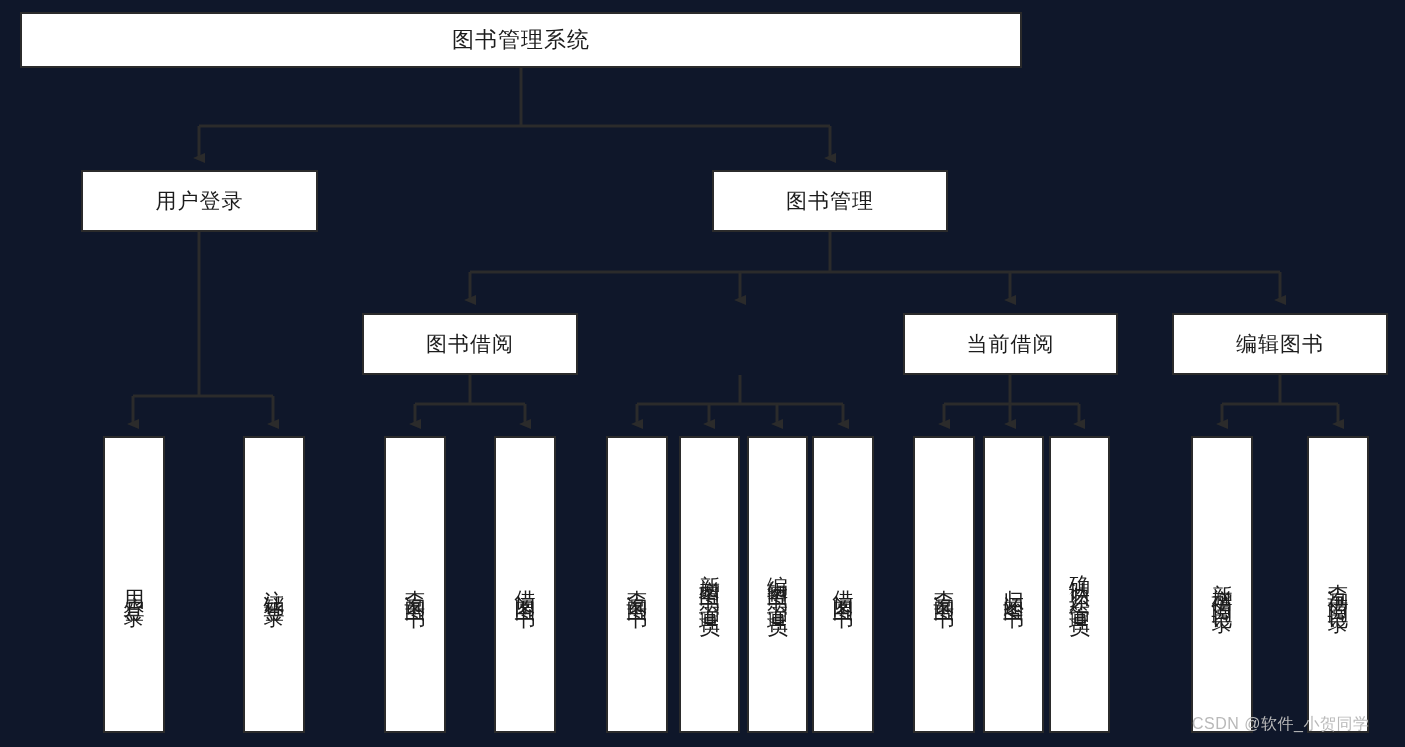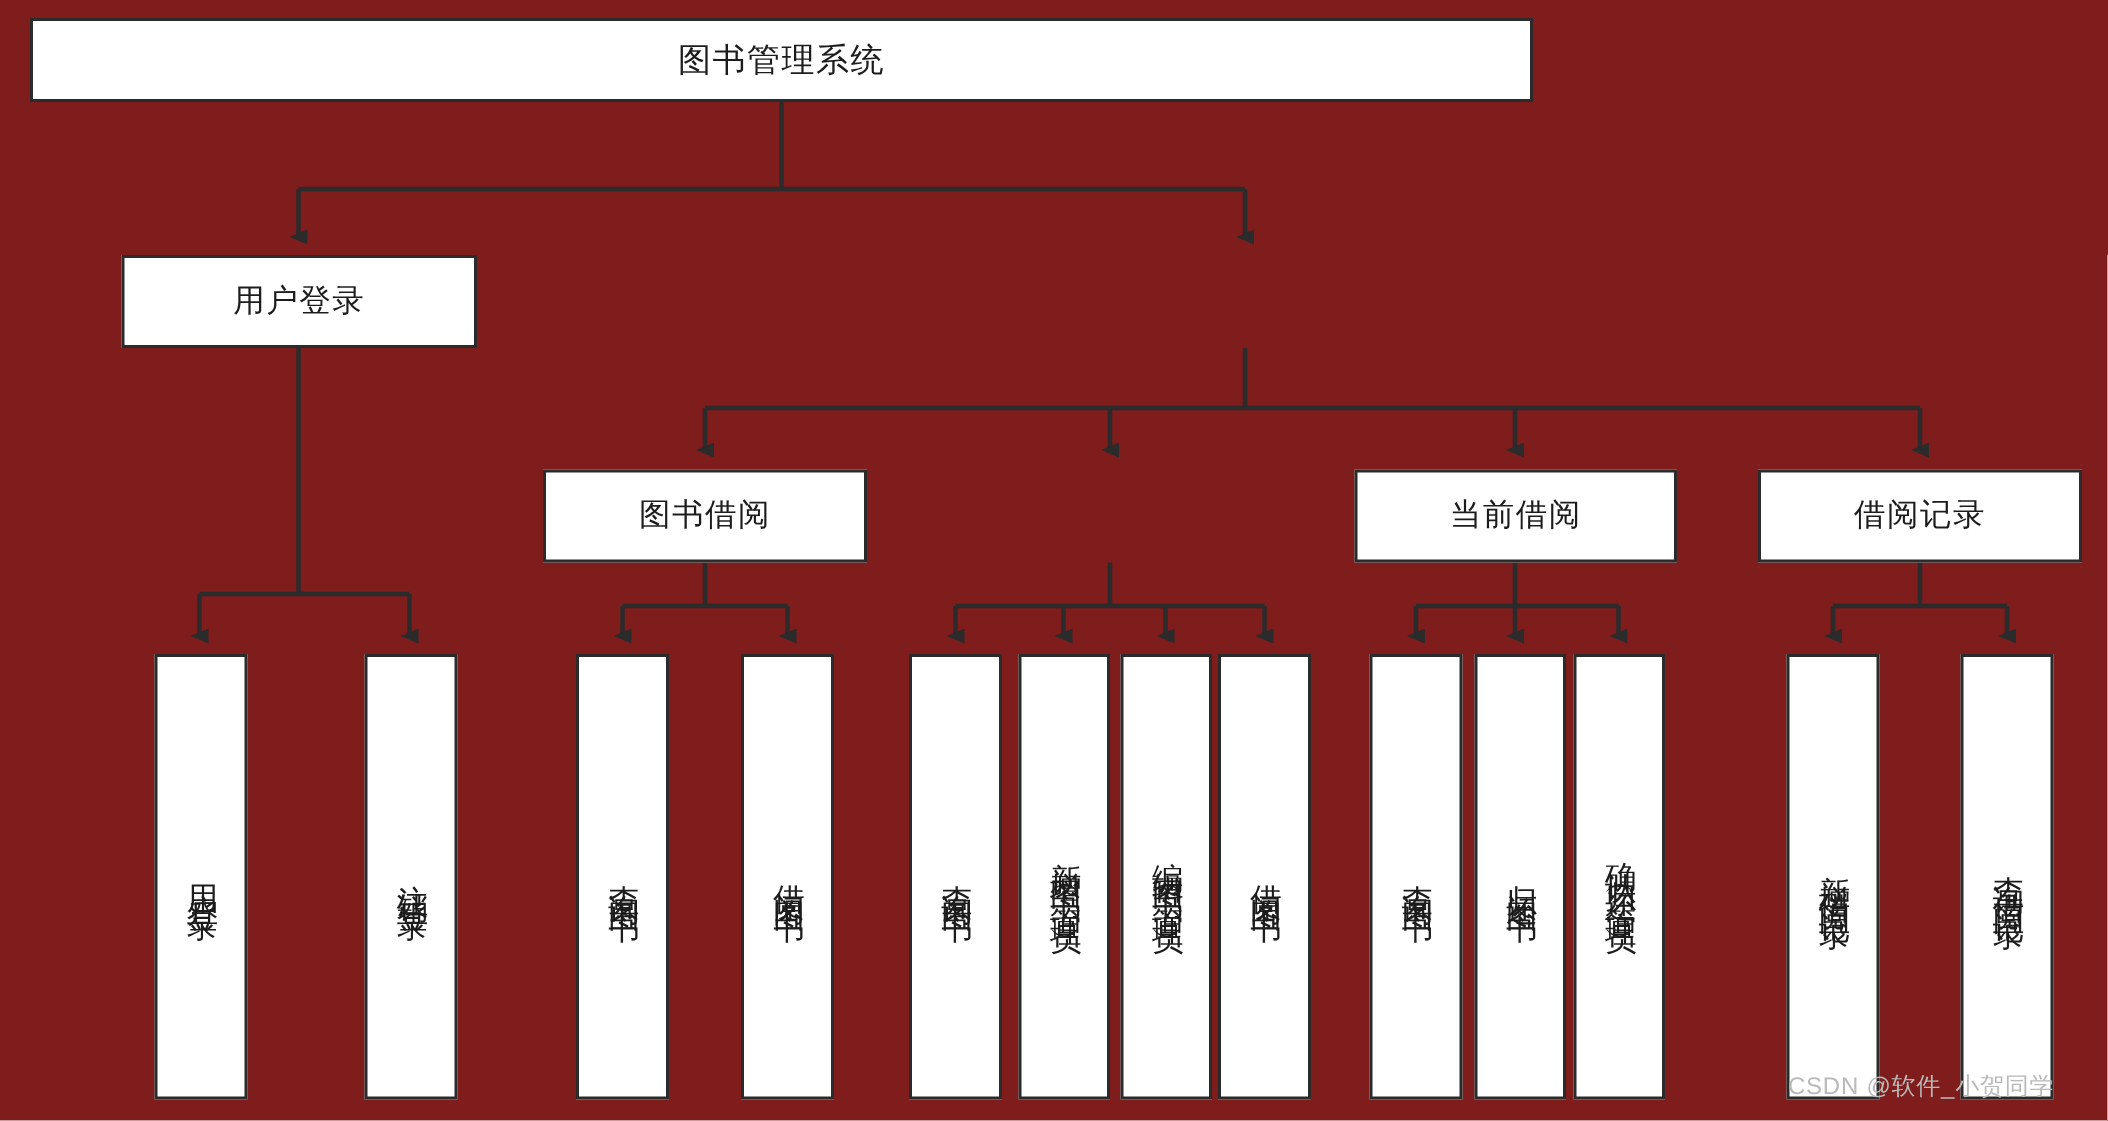--- a/index.html
+++ b/index.html
@@ -7,21 +7,21 @@
     padding: 0;
     background: #ffffff;
   }
   body {
     font-family: "Liberation Sans", "DejaVu Sans", sans-serif;
   }
   #canvas {
     position: relative;
     width: 1405px;
     height: 747px;
-    background: #7f1d1d;
+    background: #0f172a;
     overflow: hidden;
   }
   svg.connectors {
     position: absolute;
     left: 0;
     top: 0;
     width: 1405px;
     height: 747px;
     pointer-events: none;
   }
@@ -120,29 +120,32 @@
     </g>
   </svg>
 
   <div class="node horiz root" style="left:20px; top:12px; width:1002px; height:56px;">
     <span>图书管理系统</span>
   </div>
 
   <div class="node horiz" style="left:81px; top:170px; width:237px; height:62px;">
     <span>用户登录</span>
   </div>
+  <div class="node horiz" style="left:712px; top:170px; width:236px; height:62px;">
+    <span>图书管理</span>
+  </div>
 
   <div class="node horiz" style="left:362px; top:313px; width:216px; height:62px;">
     <span>图书借阅</span>
   </div>
   <div class="node horiz" style="left:903px; top:313px; width:215px; height:62px;">
     <span>当前借阅</span>
   </div>
   <div class="node horiz" style="left:1172px; top:313px; width:216px; height:62px;">
-    <span>借阅记录</span>
+    <span>编辑图书</span>
   </div>
 
   <div class="node vert" style="left:103px; top:436px; width:62px; height:297px;">
     <span class="vlabel">用户登录</span>
   </div>
   <div class="node vert" style="left:243px; top:436px; width:62px; height:297px;">
     <span class="vlabel">注销登录</span>
   </div>
 
   <div class="node vert" style="left:384px; top:436px; width:62px; height:297px;">

